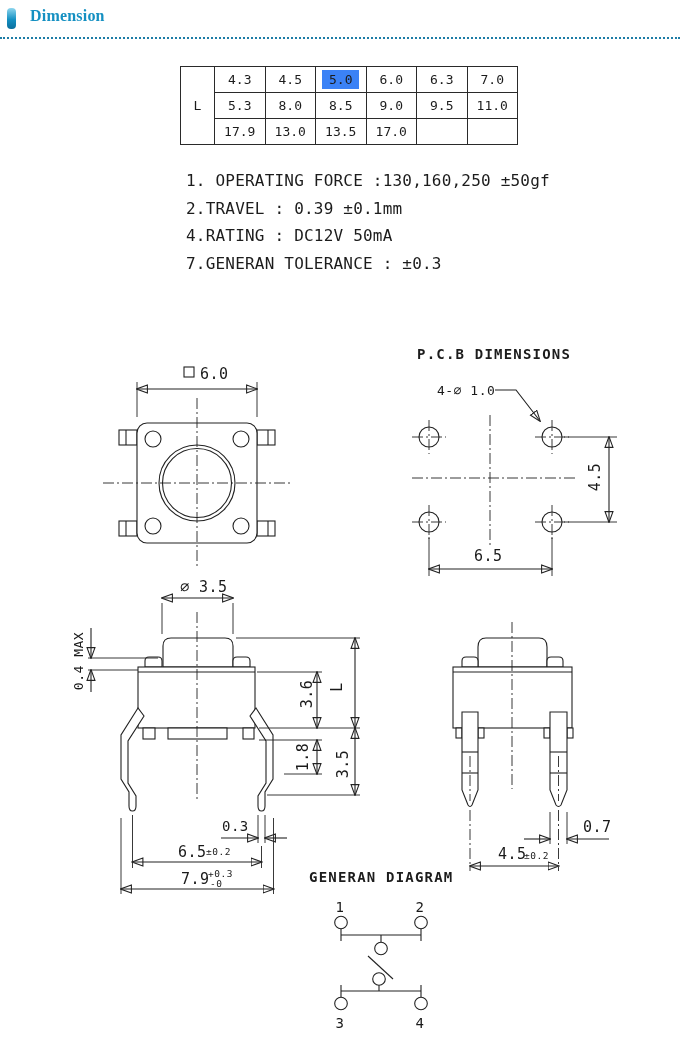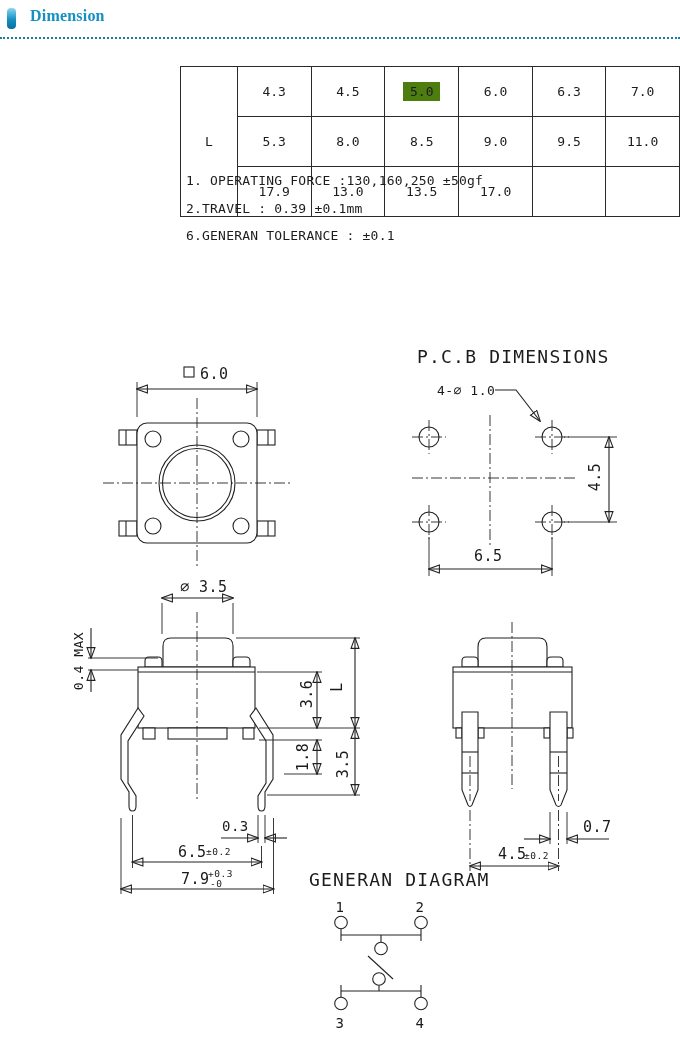--- a/index.html
+++ b/index.html
@@ -8,28 +8,28 @@
   
   .hdr-accent{position:absolute;left:7px;top:8px;width:9px;height:21px;border-radius:4px;
         background:linear-gradient(#8ed6ee,#1490c2 55%,#0b6f9d);}
   .hdr-title{position:absolute;left:24px;top:7px;font-family:Liberation Serif, serif;
         font-size:16px;font-weight:bold;color:#1590c2;letter-spacing:0.2px;margin-left:6px;}
   .hdr-divider{position:absolute;left:0;top:37px;width:680px;height:0;
         border-top:2px dotted #1d7ca6;}
   
   .spec-table{position:absolute;left:180px;top:66px;border-collapse:collapse;table-layout:fixed;}
   .spec-table td{border:1.5px solid #2a2a2a;width:49.5px;height:25px;text-align:center;
-        font-size:13px;padding:12px;}
+        font-size:13px;padding:0;}
   .spec-table td.lbl{width:33px;}
-  .hl{background:#4d7c0f;padding:2px 7px;}
+  .hl{background:#3b82f6;padding:2px 7px;}
   
   .notes{position:absolute;left:186px;top:167px;}
-  .note{font-size:13px;line-height:27.5px;white-space:pre;letter-spacing:0.2px;}
-  
-  .sub-title{position:absolute;font-size:18px;letter-spacing:1.2px;white-space:pre;}
+  .note{font-size:16px;line-height:27.5px;white-space:pre;letter-spacing:0.2px;}
+  
+  .sub-title{position:absolute;font-size:14px;letter-spacing:1.2px;white-space:pre;font-weight:bold;}
   .pcb-title{left:417px;top:346px;}
   .cir-title{left:309px;top:869px;}
   
   .drawings{position:absolute;left:0;top:330px;width:680px;height:732px;}
   .drawings line,.drawings path,.drawings rect,.drawings circle,.drawings polyline{
         stroke:#222;fill:none;stroke-width:1.1;}
   .drawings .shape{fill:#fff;}
   .drawings .ext{stroke-width:0.9;}
   .drawings .cl{stroke-width:0.9;stroke-dasharray:11 3 2 3;}
   .drawings text{stroke:none;fill:#1a1a1a;font-family:"DejaVu Sans Mono",monospace;letter-spacing:0.5px;}
@@ -75,21 +75,22 @@
       <td>17.0</td>
       <td></td>
       <td></td>
     </tr>
   </tbody>
     </table>
 
   <div class="notes">
     <div class="note">1. OPERATING FORCE :130,160,250 ±50gf</div>
     <div class="note">2.TRAVEL : 0.39 ±0.1mm</div>
-    <div class="note">6.GENERAN TOLERANCE : ±0.1</div>
+    <div class="note">4.RATING : DC12V 50mA</div>
+    <div class="note">7.GENERAN TOLERANCE : ±0.3</div>
   </div>
 
   <div class="sub-title pcb-title">P.C.B DIMENSIONS</div>
   <div class="sub-title cir-title">GENERAN DIAGRAM</div>
 
   <svg class="drawings" viewBox="0 330 680 732">
     <defs>
       <marker id="arw" viewBox="0 0 12 10" refX="11" refY="5" markerWidth="11" markerHeight="9" orient="auto-start-reverse">
         <path d="M0.5,1 L11.5,5 L0.5,9 Z" fill="#222" stroke="none"></path>
       </marker>

